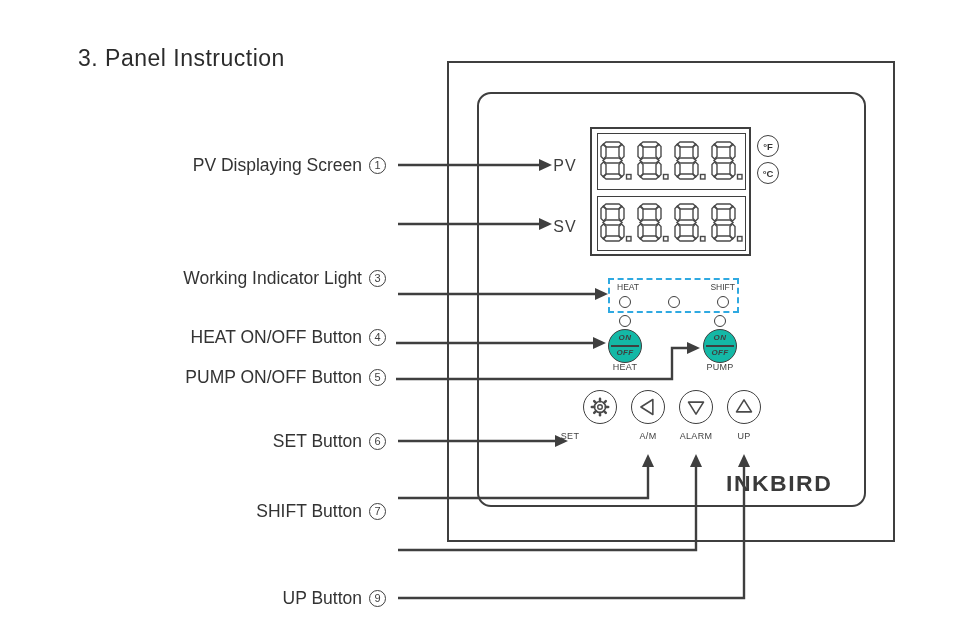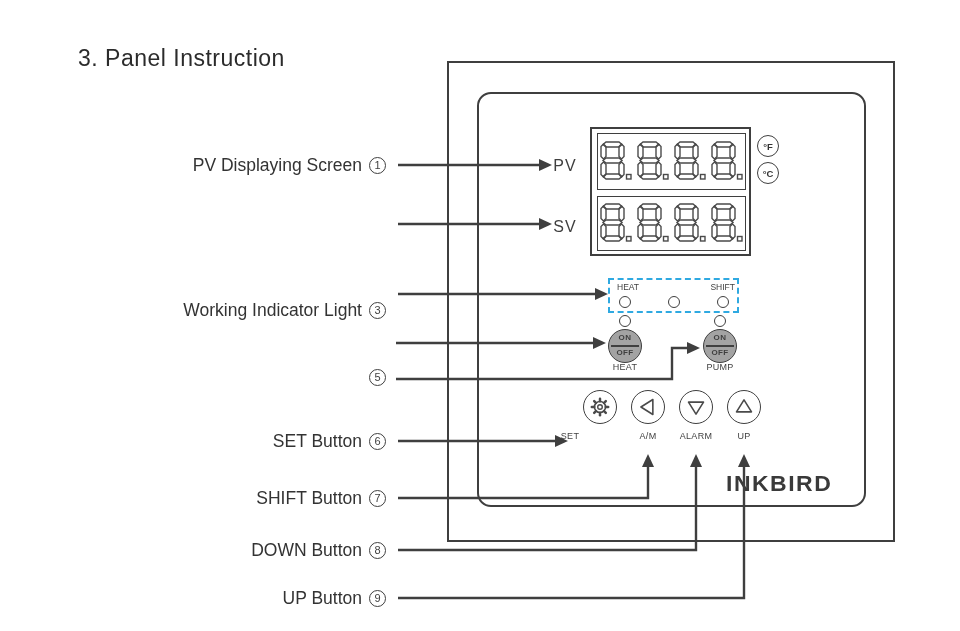--- a/index.html
+++ b/index.html
@@ -24,21 +24,21 @@
   .rowlab{position:absolute;width:26px;text-align:center;font-size:16px;color:#3f3f3f;letter-spacing:1px;}
   .unit{position:absolute;width:22px;height:22px;border:1.6px solid #3f3f3f;border-radius:50%;box-sizing:border-box;
         display:flex;align-items:center;justify-content:center;font-size:9.5px;font-weight:bold;color:#333;background:#fff;}
   
   .ind-box{position:absolute;left:608px;top:278px;width:131px;height:35px;box-sizing:border-box;
            border:2px dashed #2fa9e1;background:#fff;}
   .ind-box .tag{position:absolute;top:2px;font-size:8.5px;color:#3f3f3f;}
   .ind-box .tag.l{left:7px}.ind-box .tag.r{right:2px}
   .dotlight{position:absolute;width:12px;height:12px;border:1.5px solid #3f3f3f;border-radius:50%;box-sizing:border-box;background:#fff;}
   
-  .switch{position:absolute;width:34px;height:34px;border:1.7px solid #3f3f3f;border-radius:50%;box-sizing:border-box;background:#a3a3a3;}
+  .switch{position:absolute;width:34px;height:34px;border:1.7px solid #3f3f3f;border-radius:50%;box-sizing:border-box;background:#14b8a6;font-style:italic;}
   .switch .on{position:absolute;top:3px;left:0;right:0;text-align:center;font-size:8px;font-weight:bold;color:#3f3f3f;letter-spacing:.5px;}
   .switch .bar{position:absolute;top:15px;left:2px;right:2px;height:1.5px;background:#3f3f3f;}
   .switch .off{position:absolute;top:18px;left:0;right:0;text-align:center;font-size:8px;font-weight:bold;color:#3f3f3f;letter-spacing:.3px;}
   .cap{position:absolute;width:44px;text-align:center;font-size:9px;color:#3f3f3f;letter-spacing:.3px;}
   
   .key{position:absolute;width:34px;height:34px;border:1.7px solid #3f3f3f;border-radius:50%;box-sizing:border-box;
        background:#fff;display:flex;align-items:center;justify-content:center;}
   .brand{position:absolute;left:726px;top:470px;width:140px;font-size:23px;font-weight:bold;color:#3a3a3a;
          letter-spacing:1.5px;transform:scaleY(.95);}
   .connectors{position:absolute;left:0;top:0;pointer-events:none;}
@@ -62,38 +62,39 @@
       </g>
     </defs>
   </svg>
 
   <div class="title">3. Panel Instruction</div>
 
   <div class="callout" style="top:152px">
     <span class="lbl">PV Displaying Screen</span>
     <span class="num">1</span>
   </div>
-  <div class="callout" style="top:297px">
+  <div class="callout" style="top:265px">
     <span class="lbl">Working Indicator Light</span>
     <span class="num">3</span>
   </div>
+  <div class="callout" style="top:324px">
+    <span class="lbl">HEAT ON/OFF Button</span>
+    <span class="num">4</span>
+  </div>
   <div class="callout" style="top:364px">
+    <span class="lbl">PUMP ON/OFF Button</span>
     <span class="num">5</span>
   </div>
   <div class="callout" style="top:428px">
     <span class="lbl">SET Button</span>
     <span class="num">6</span>
   </div>
-  <div class="callout" style="top:485px">
+  <div class="callout" style="top:498px">
     <span class="lbl">SHIFT Button</span>
     <span class="num">7</span>
-  </div>
-  <div class="callout" style="top:537px">
-    <span class="lbl">DOWN Button</span>
-    <span class="num">8</span>
   </div>
   <div class="callout" style="top:585px">
     <span class="lbl">UP Button</span>
     <span class="num">9</span>
   </div>
 
   <div class="box outer-rect"></div>
   <div class="box panel-rect"></div>
 
   <div class="box disp-assy"></div>

